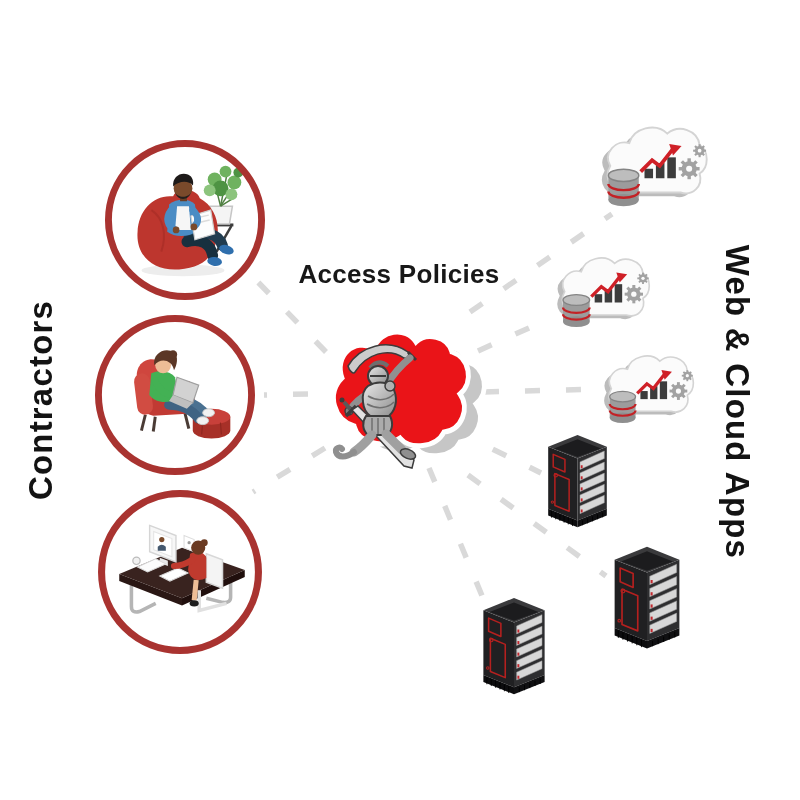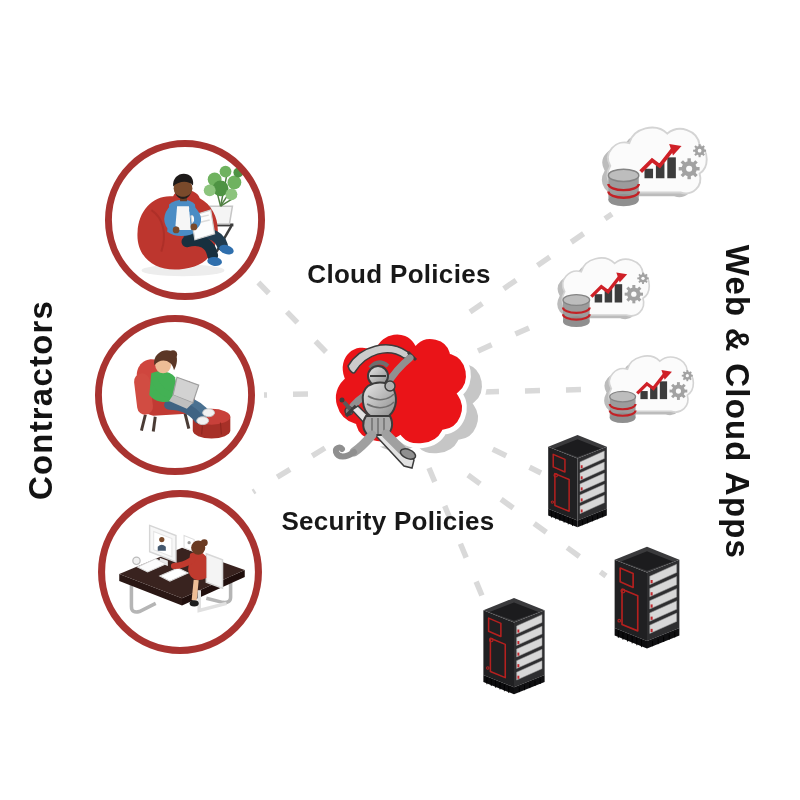--- a/index.html
+++ b/index.html
@@ -129,22 +129,21 @@
           </g>
         </g>
       </symbol>
     </defs>
   </svg>
 
   <div class="v-label left" style="left:41px;top:400px;">Contractors</div>
 
   <div class="v-label right" style="left:737px;top:402px;">Web &amp; Cloud Apps</div>
 
-  <div class="policy-label" style="left:399px;top:274px;">Cloud Policies</div>
-  <div class="policy-label" style="left:388px;top:521px;">Security Policies</div>
+  <div class="policy-label" style="left:399px;top:274px;">Access Policies</div>
 
   <svg class="node" style="left:104px;top:139px;width:162px;height:162px;" viewBox="0 0 164 164">
     <circle cx="82" cy="82" r="74" fill="#ffffff"></circle>
     <g>
       <line x1="108" y1="88" x2="121" y2="114" stroke="#3d3d3d" stroke-width="2.5"></line>
       <line x1="129" y1="88" x2="114" y2="114" stroke="#3d3d3d" stroke-width="2.5"></line>
       <line x1="106" y1="87" x2="131" y2="87" stroke="#3d3d3d" stroke-width="3"></line>
       <path d="M107,68 L130,68 L127,86 L110,86 Z" fill="#f4f4f4" stroke="#c6c6c6" stroke-width="1.5"></path>
       <g stroke="#4e7f41" stroke-width="1.5">
         <line x1="118" y1="68" x2="112" y2="44"></line>

